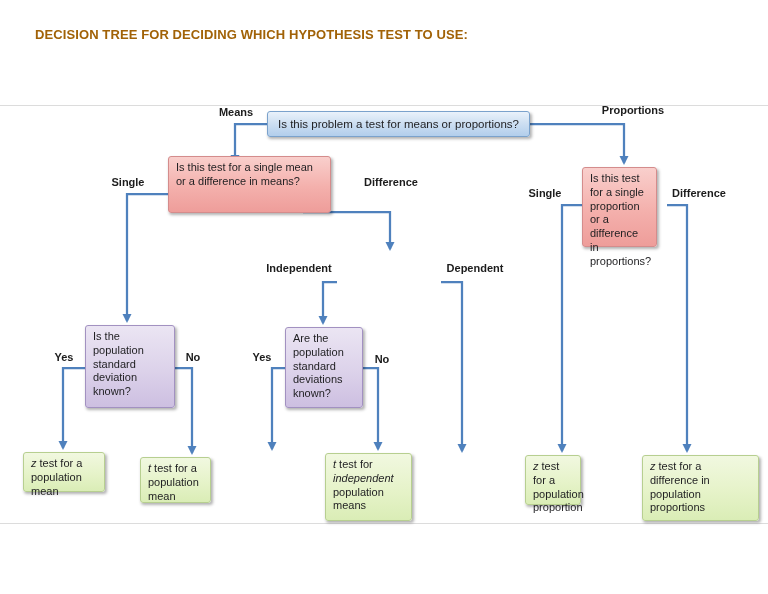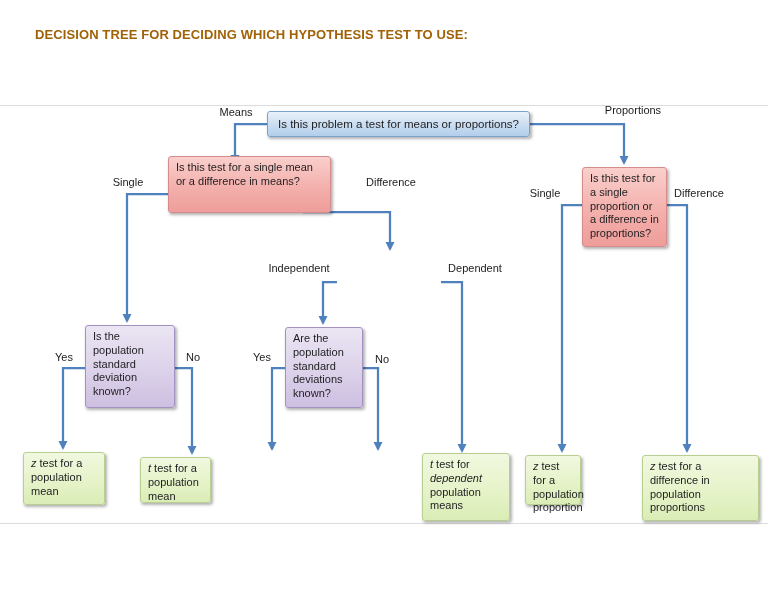--- a/index.html
+++ b/index.html
@@ -43,21 +43,21 @@
   }
   .purple{
     background:linear-gradient(180deg,#ebe5f3 0%,#dcd2ea 55%,#cdbfe1 100%);
     border:1px solid #a291c1;
   }
   .green{
     background:linear-gradient(180deg,#f1f8e0 0%,#e6f3c9 55%,#daedb6 100%);
     border:1px solid #b7cf90;
   }
   .edge-label{
-    position:absolute;font-size:11px;color:#1c1c1c;text-align:center;white-space:nowrap;
+    position:absolute;font-size:11px;color:#1c1c1c;text-align:center;white-space:nowrap;font-weight:bold;
   }
   .italic{font-style:italic}
 </style>
 </head>
 <body>
 
 <div class="stage">
 
   <h1 class="page-title">DECISION TREE FOR DECIDING WHICH HYPOTHESIS TEST TO USE:</h1>
 
@@ -81,34 +81,34 @@
     <path class="wire" marker-end="url(#arrow)" d="M285,368 L272,368 L272,449"></path>
     <path class="wire" marker-end="url(#arrow)" d="M363,368 L378,368 L378,449"></path>
     <path class="wire" marker-end="url(#arrow)" d="M582,205 L562,205 L562,451"></path>
     <path class="wire" marker-end="url(#arrow)" d="M667,205 L687,205 L687,451"></path>
   </svg>
 
   <div class="node blue center" style="left:267px;top:111px;width:263px;height:26px;font-size:11.5px">Is this problem a test for means or proportions?</div>
 
   <div class="node pink" style="left:168px;top:156px;width:163px;height:57px">Is this test for a single mean or a difference in means?</div>
 
-  <div class="node pink" style="left:582px;top:167px;width:85px;height:80px">Is this test for a single proportion or a difference in proportions?</div>
+  <div class="node pink" style="left:582px;top:167px;width:75px;height:80px">Is this test for a single proportion or a difference in proportions?</div>
 
 
   <div class="node purple" style="left:85px;top:325px;width:90px;height:83px">Is the population standard deviation known?</div>
 
   <div class="node purple" style="left:285px;top:327px;width:78px;height:81px">Are the population standard deviations known?</div>
 
-  <div class="node green" style="left:23px;top:452px;width:82px;height:53px"><span class="italic">z</span><span> test for a population mean</span></div>
+  <div class="node green" style="left:23px;top:452px;width:82px;height:40px"><span class="italic">z</span><span> test for a population mean</span></div>
 
   <div class="node green" style="left:140px;top:457px;width:71px;height:46px"><span class="italic">t</span><span> test for a population mean</span></div>
 
 
+  <div class="node green" style="left:325px;top:453px;width:87px;height:68px"><span class="italic">t</span><span> test for </span><span class="italic">independent</span><span> population means</span></div>
 
-  <div class="node green" style="left:422px;top:453px;width:88px;height:68px"><span class="italic">t</span><span> test for </span><span class="italic">dependent</span><span> population means</span></div>
 
   <div class="node green" style="left:525px;top:455px;width:56px;height:50px"><span class="italic">z</span><span> test for a population proportion</span></div>
 
   <div class="node green" style="left:642px;top:455px;width:117px;height:66px"><span class="italic">z</span><span> test for a difference in population proportions</span></div>
 
   <div class="edge-label" style="left:210px;top:106px;width:52px">Means</div>
   <div class="edge-label" style="left:597px;top:104px;width:72px">Proportions</div>
   <div class="edge-label" style="left:103px;top:176px;width:50px">Single</div>
   <div class="edge-label" style="left:359px;top:176px;width:64px">Difference</div>
   <div class="edge-label" style="left:264px;top:262px;width:70px">Independent</div>

